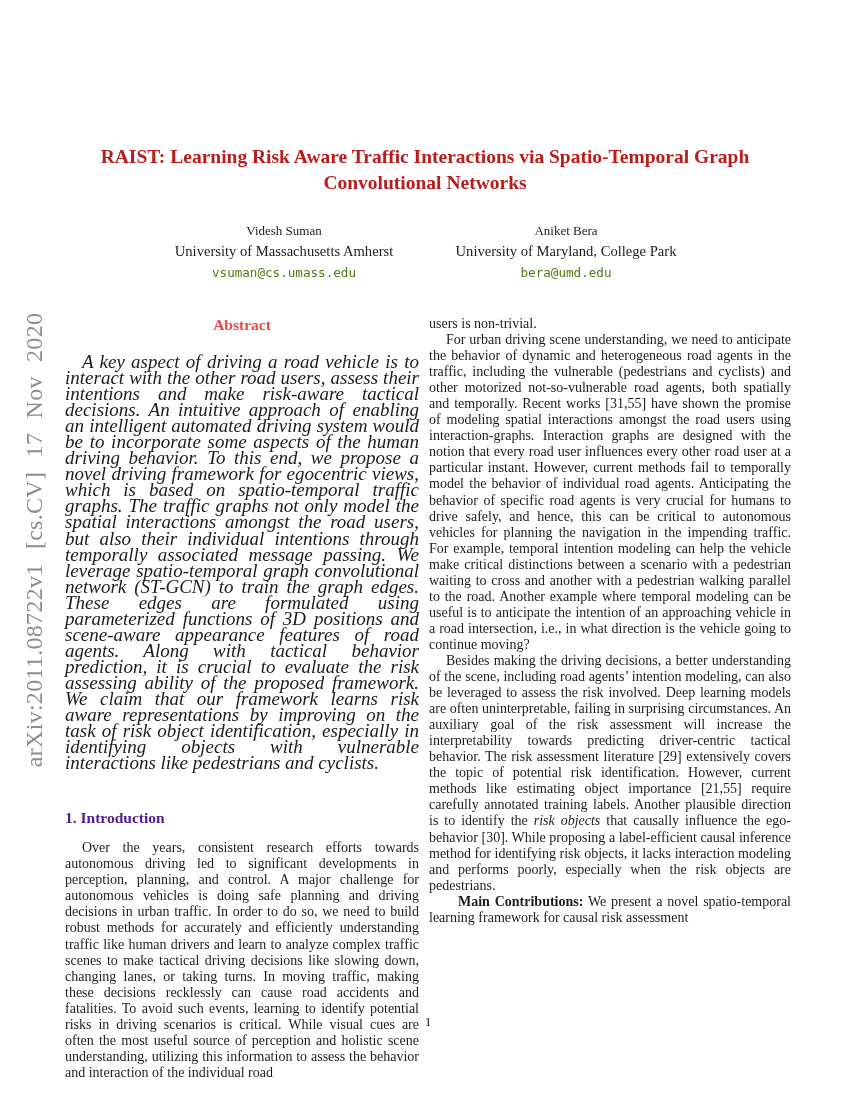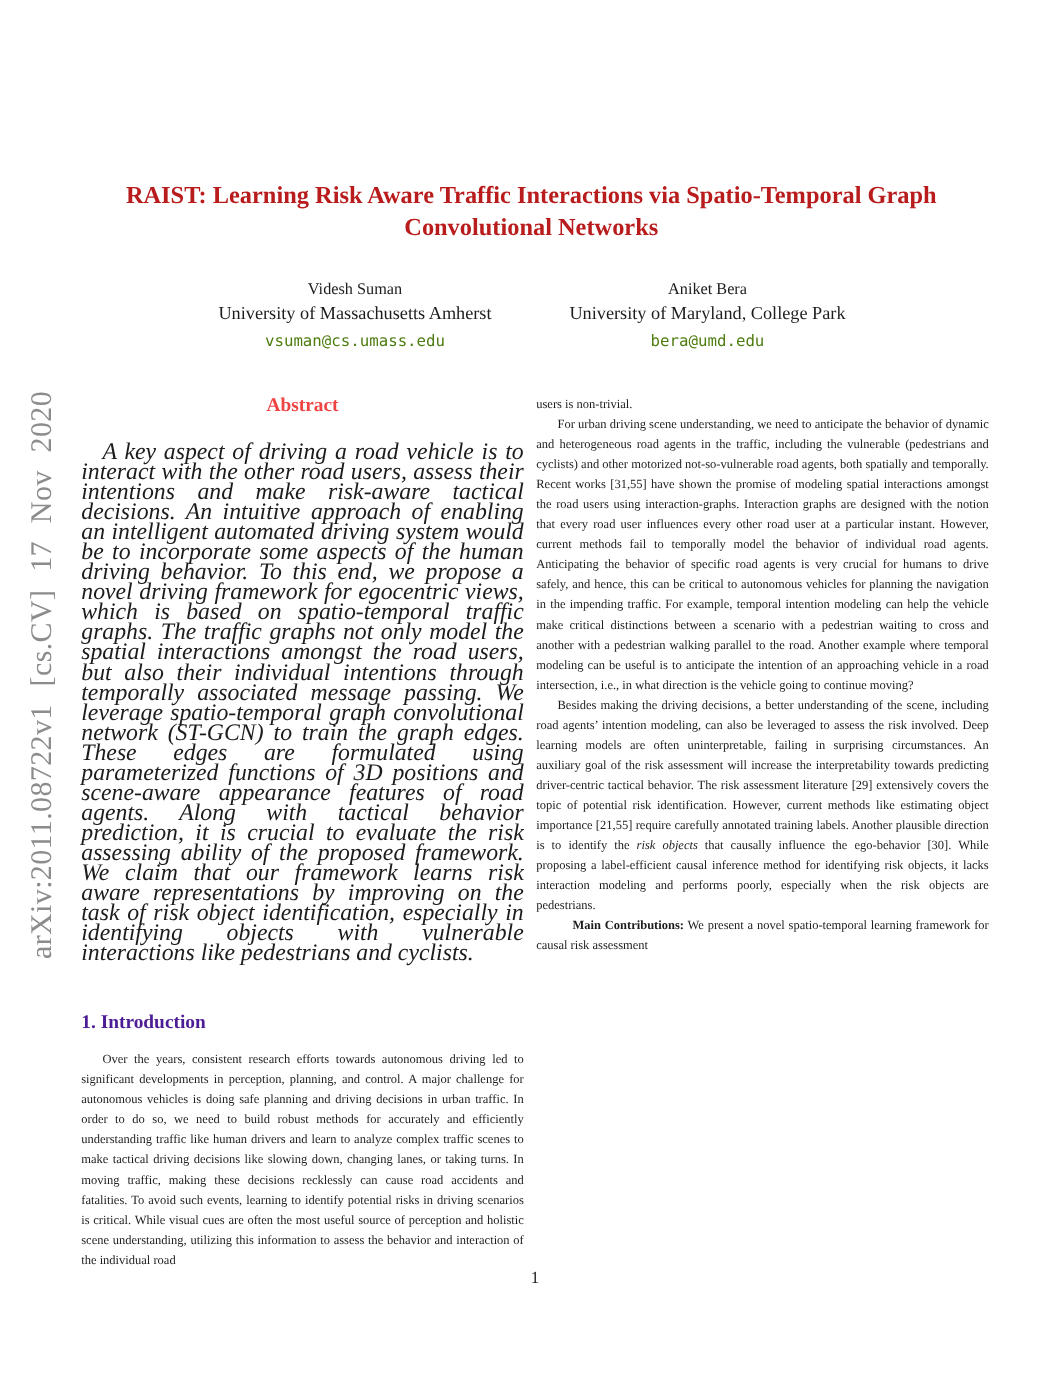--- a/index.html
+++ b/index.html
@@ -70,21 +70,21 @@
     margin:0;
   }
   .section-heading{
     font-weight:bold;
     font-size:15.5px;
     line-height:18px;
     margin:38px 0 13px 0;
     color:#4c1d95;
   }
   p.body{
-    font-size:10px;
+    font-size:14px;
     line-height:16.05px;
     text-align:justify;
     text-indent:17px;
     margin:0;
   }
   p.body.noindent{text-indent:0;}
   .inline-italic{font-style:italic;}
   .inline-bold{font-weight:bold;margin-left:12px;}
   .page-number{
     position:absolute;

